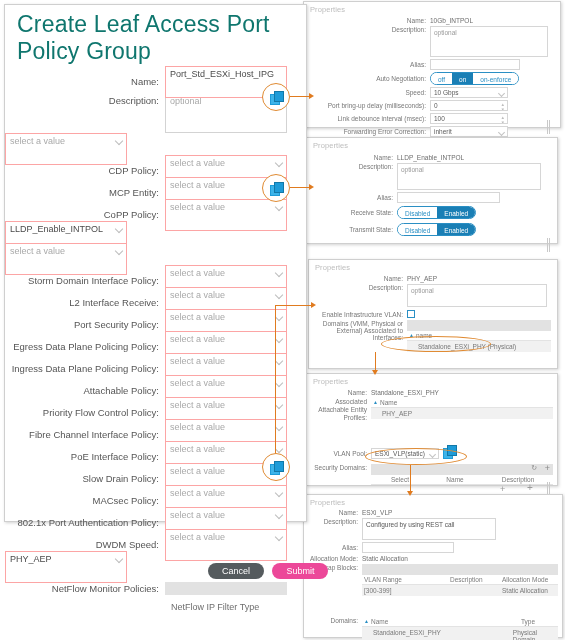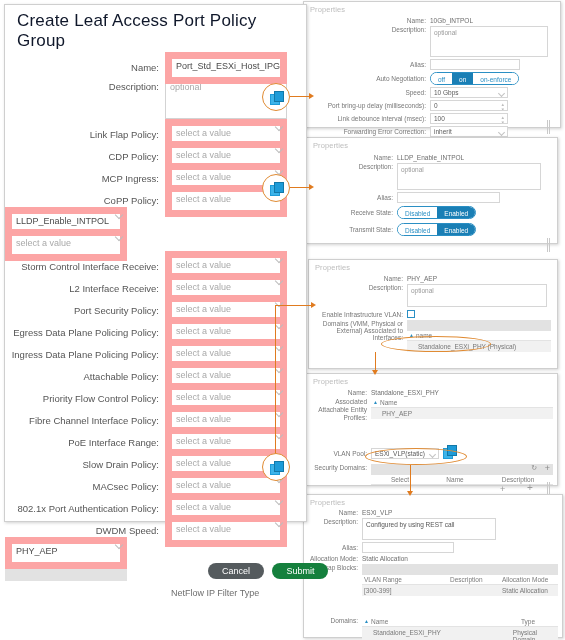--- a/index.html
+++ b/index.html
@@ -25,22 +25,22 @@
     padding: 3px 0 0 6px;
     letter-spacing: .1px;
   }
 
   
   #main-dialog {
     left: 4px; top: 4px; width: 303px; height: 518px;
     z-index: 5;
   }
   #dialog-title {
-    font-size: 17px;
-    color: #0f172a;
+    font-size: 23px;
+    color: #0f766e;
     padding: 6px 0 6px 12px;
     font-weight: 400;
     letter-spacing: .2px;
   }
   .form-row {
     display: flex;
     align-items: center;
     height: 21px;
     margin: 0 0 1px 0;
   }
@@ -50,21 +50,21 @@
     padding-right: 6px;
     font-size: 9.5px;
     color: #555555;
     white-space: nowrap;
     overflow: hidden;
   }
   .form-control { position: relative; width: 122px; }
   .inp {
     width: 100%;
     height: 32px;
-    border: 7px solid #fca5a5;
+    border: 1px solid #fca5a5;
     background: #fff;
     font-size: 9px;
     color: #6e6e6e;
     padding: 0 14px 10px 4px;
     line-height: 15px;
     font-family: "Liberation Sans", sans-serif;
     white-space: nowrap;
     overflow: hidden;
   }
   .inp.val { color: #4a4a4a; }
@@ -186,21 +186,21 @@
   .ar-right { border-top:3.5px solid transparent; border-bottom:3.5px solid transparent; border-left:5px solid #e07b1f;}
   .ar-down  { border-left:3.5px solid transparent; border-right:3.5px solid transparent; border-top:5px solid #e07b1f;}
 
   
   .btn {
     border-radius: 10px; font-size: 9px;
     padding: 3px 14px; color:#fff; display:inline-block;
     text-align:center;
   }
   .btn-cancel { background:#555b5e; }
-  .btn-submit { background:#15803d; }
+  .btn-submit { background:#ec4899; }
 
   .scroll-tick { position:absolute; background:#c9c9c9; width:1px; }
   .plus-glyph { color:#9a9a9a; font-size:10px; }
 </style>
 </head>
 <body>
 
 <div id="root">
 
   <div class="panel" id="main-dialog">
@@ -213,35 +213,34 @@
       </div>
     </div>
 
     <div class="form-row row-desc">
       <div class="form-label">Description:</div>
       <div class="desc-box">optional</div>
     </div>
 
 
     <div class="form-row">
-      <div class="form-label">Link Flap Policy:</div>
       <div class="form-control">
         <div class="inp ph">select a value</div>
         <span class="caret"></span>
       </div>
     </div>
     <div class="form-row">
       <div class="form-label">CDP Policy:</div>
       <div class="form-control">
         <div class="inp ph">select a value</div>
         <span class="caret"></span>
       </div>
     </div>
     <div class="form-row">
-      <div class="form-label">MCP Ingress:</div>
+      <div class="form-label">MCP Entity:</div>
       <div class="form-control">
         <div class="inp ph">select a value</div>
         <span class="caret"></span>
       </div>
     </div>
     <div class="form-row">
       <div class="form-label">CoPP Policy:</div>
       <div class="form-control">
         <div class="inp ph">select a value</div>
         <span class="caret"></span>
@@ -255,21 +254,21 @@
       </div>
     </div>
 
     <div class="form-row">
       <div class="form-control">
         <div class="inp ph">select a value</div>
         <span class="caret"></span>
       </div>
     </div>
     <div class="form-row">
-      <div class="form-label">Storm Control Interface Receive:</div>
+      <div class="form-label">Storm Domain Interface Policy:</div>
       <div class="form-control">
         <div class="inp ph">select a value</div>
         <span class="caret"></span>
       </div>
     </div>
     <div class="form-row">
       <div class="form-label">L2 Interface Receive:</div>
       <div class="form-control">
         <div class="inp ph">select a value</div>
         <span class="caret"></span>
@@ -311,21 +310,21 @@
       </div>
     </div>
     <div class="form-row">
       <div class="form-label">Fibre Channel Interface Policy:</div>
       <div class="form-control">
         <div class="inp ph">select a value</div>
         <span class="caret"></span>
       </div>
     </div>
     <div class="form-row">
-      <div class="form-label">PoE Interface Range:</div>
+      <div class="form-label">PoE Interface Policy:</div>
       <div class="form-control">
         <div class="inp ph">select a value</div>
         <span class="caret"></span>
       </div>
     </div>
     <div class="form-row">
       <div class="form-label">Slow Drain Policy:</div>
       <div class="form-control">
         <div class="inp ph">select a value</div>
         <span class="caret"></span>
@@ -354,20 +353,21 @@
     </div>
 
     <div class="form-row">
       <div class="form-control">
         <div class="inp val">PHY_AEP</div>
         <span class="caret"></span>
       </div>
     </div>
 
     <div class="form-row">
+      <div class="form-label">NetFlow Monitor Policies:</div>
       <div class="gray-strip"></div>
     </div>
     <div class="netflow-sub">NetFlow IP Filter Type</div>
   </div>
 
   <div style="position:absolute; left:208px; top:560px; z-index:30;">
     <span class="btn btn-cancel">Cancel</span>
     <span class="btn btn-submit" style="margin-left:4px;">Submit</span>
   </div>
 

